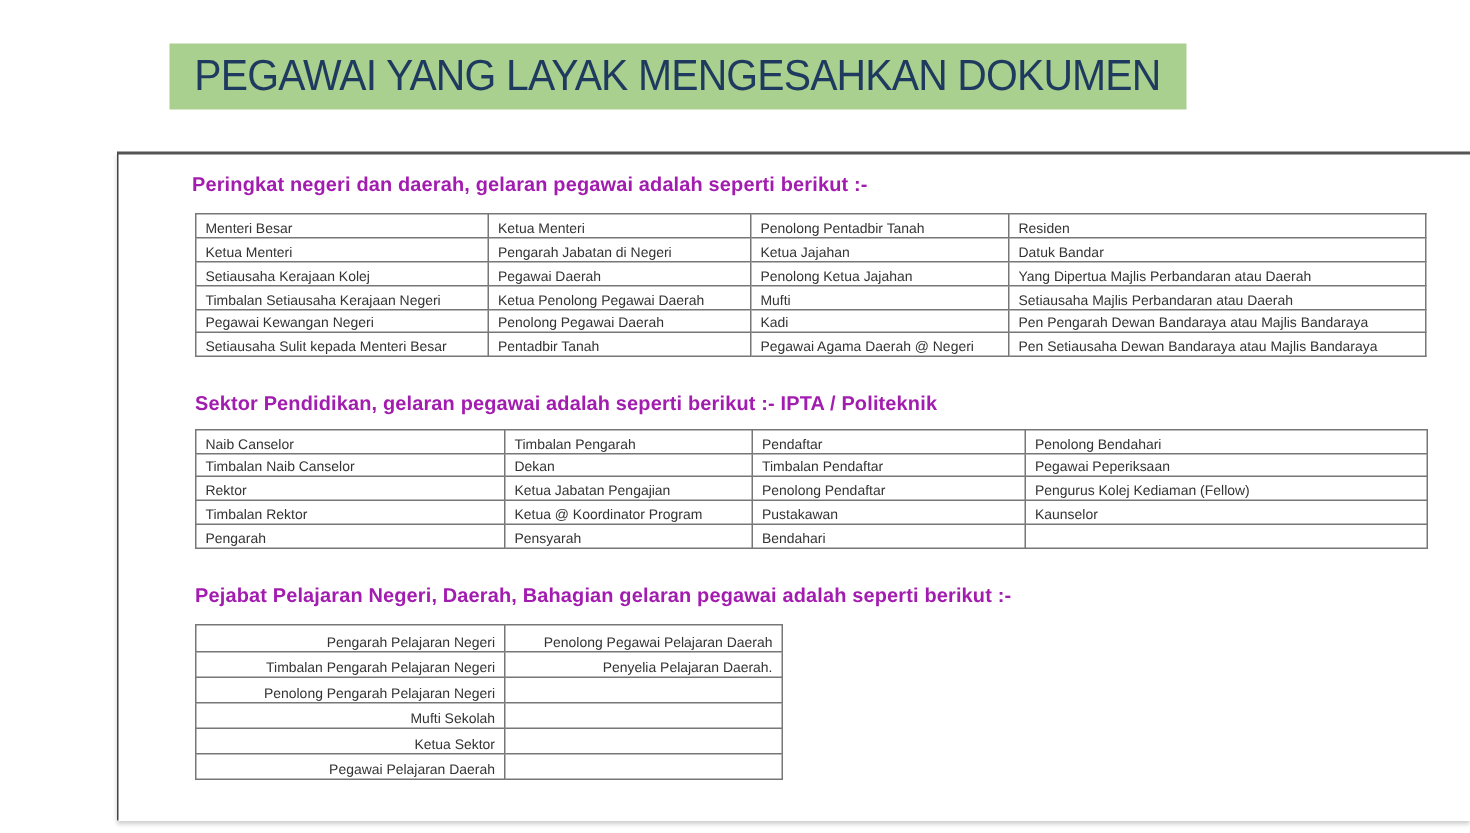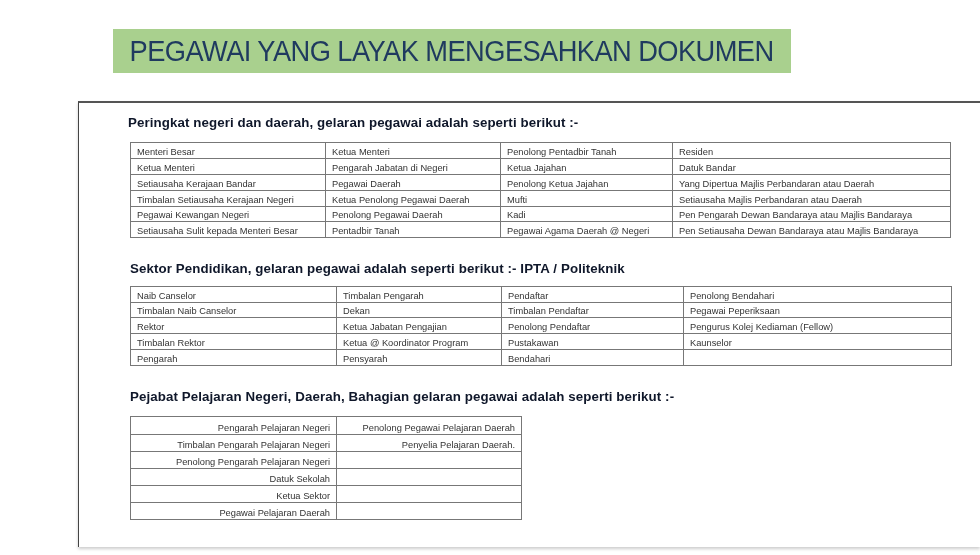--- a/index.html
+++ b/index.html
@@ -20,21 +20,21 @@
       white-space: nowrap;
     }
 
     .doc-frame {
       position: absolute; left: 78px; top: 101px; width: 902px; height: 446px;
       border-top: 2px solid #555; border-left: 1.5px solid #444;
       box-shadow: 0 2px 3px rgba(0,0,0,0.2);
     }
 
     .section-heading {
-      position: absolute; font-weight: bold; color: #0f172a; font-size: 13.3px;
+      position: absolute; font-weight: bold; color: #a21caf; font-size: 13.3px;
       white-space: nowrap; letter-spacing: 0.1px;
     }
 
     table.grid {
       position: absolute; border-collapse: collapse; table-layout: fixed;
       font-size: 9.3px; color: #333;
     }
     table.grid td {
       border: 1px solid #777; padding: 0 6px; white-space: nowrap; overflow: hidden;
       vertical-align: bottom; padding-bottom: 1px;
@@ -66,21 +66,21 @@
         <td>Penolong Pentadbir Tanah</td>
         <td>Residen</td>
       </tr>
       <tr style="height:16px">
         <td>Ketua Menteri</td>
         <td>Pengarah Jabatan di Negeri</td>
         <td>Ketua Jajahan</td>
         <td>Datuk Bandar</td>
       </tr>
       <tr style="height:16px">
-        <td>Setiausaha Kerajaan Bandar</td>
+        <td>Setiausaha Kerajaan Kolej</td>
         <td>Pegawai Daerah</td>
         <td>Penolong Ketua Jajahan</td>
         <td>Yang Dipertua Majlis Perbandaran atau Daerah</td>
       </tr>
       <tr style="height:16px">
         <td>Timbalan Setiausaha Kerajaan Negeri</td>
         <td>Ketua Penolong Pegawai Daerah</td>
         <td>Mufti</td>
         <td>Setiausaha Majlis Perbandaran atau Daerah</td>
       </tr>
@@ -154,21 +154,21 @@
       </tr>
       <tr style="height:17px">
         <td>Timbalan Pengarah Pelajaran Negeri</td>
         <td>Penyelia Pelajaran Daerah.</td>
       </tr>
       <tr style="height:17px">
         <td>Penolong Pengarah Pelajaran Negeri</td>
         <td></td>
       </tr>
       <tr style="height:17px">
-        <td>Datuk Sekolah</td>
+        <td>Mufti Sekolah</td>
         <td></td>
       </tr>
       <tr style="height:17px">
         <td>Ketua Sektor</td>
         <td></td>
       </tr>
       <tr style="height:17px">
         <td>Pegawai Pelajaran Daerah</td>
         <td></td>
       </tr>

